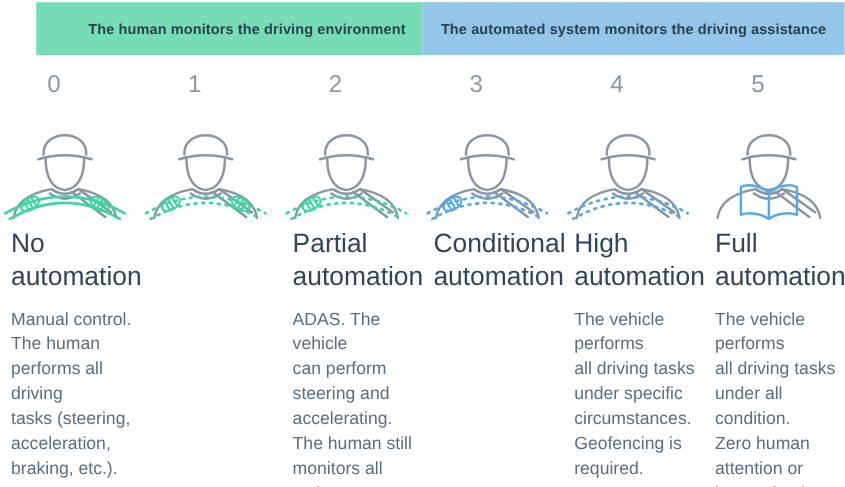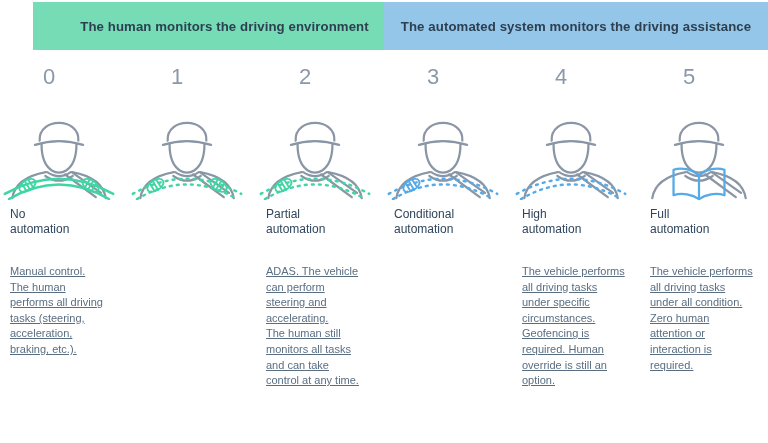--- a/index.html
+++ b/index.html
@@ -15,23 +15,23 @@
 
   .columns { display:grid; grid-template-columns:repeat(6,128px); }
   .col { position:relative; }
 
   .num { margin-top:14px; width:98px; height:26px; text-align:center;
          font-size:22px; color:#8b98a9; }
   .icon-wrap { margin-top:10px; height:100px; width:128px; }
   .icon-wrap svg { display:block; margin:0 auto; transform:translateX(-5px); }
 
   .lvl-title { margin:7px 0 0 10px; min-height:44px; white-space:pre-line;
-               font-size:12px; line-height:1.24; font-weight:500; color:#30455c; }
+               font-size:24px; line-height:1.24; font-weight:500; color:#30455c; }
   .lvl-desc  { margin:13px 0 0 10px; width:118px; white-space:pre-line;
-               font-size:11px; line-height:1.42; color:#5a6e82;text-decoration:underline; }
+               font-size:16px; line-height:1.42; color:#5a6e82; }
 </style>
 </head>
 <body>
 
 <div class="page">
 
   <div class="header-row">
     <div class="header-bar left" style="background-color: rgb(117, 220, 182);">The human monitors the driving environment</div>
     <div class="header-bar right" style="background-color: rgb(148, 198, 234);">The automated system monitors the driving assistance</div>
   </div>

